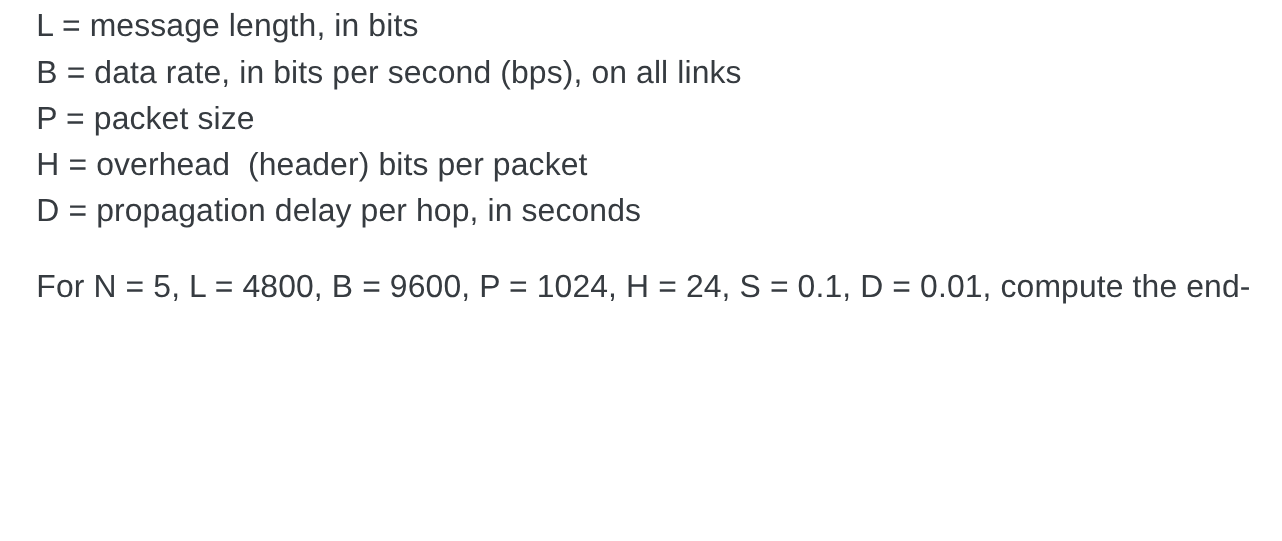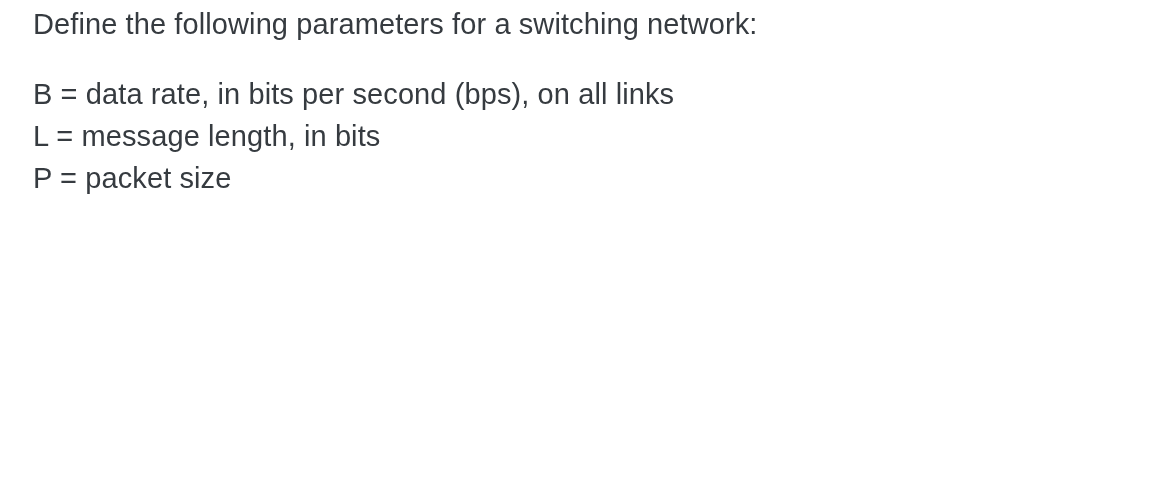--- a/index.html
+++ b/index.html
@@ -31,24 +31,26 @@
   }
   .question-block {
     margin-top: 27px;
   }
 </style>
 </head>
 <body>
 
 <main class="doc">
 
-  <p class="line intro">Define the following parameters for a switching network:</p>
 
   <div class="param-list">
+    <p class="line">L = message length, in bits</p>
     <p class="line">B = data rate, in bits per second (bps), on all links</p>
-    <p class="line">L = message length, in bits</p>
     <p class="line">P = packet size</p>
+    <p class="line">H = overhead  (header) bits per packet</p>
+    <p class="line">D = propagation delay per hop, in seconds</p>
   </div>
 
   <div class="question-block">
+    <p class="line">For N = 5, L = 4800, B = 9600, P = 1024, H = 24, S = 0.1, D = 0.01, compute the end-</p>
   </div>
 
 </main>
 
 </body></html>

